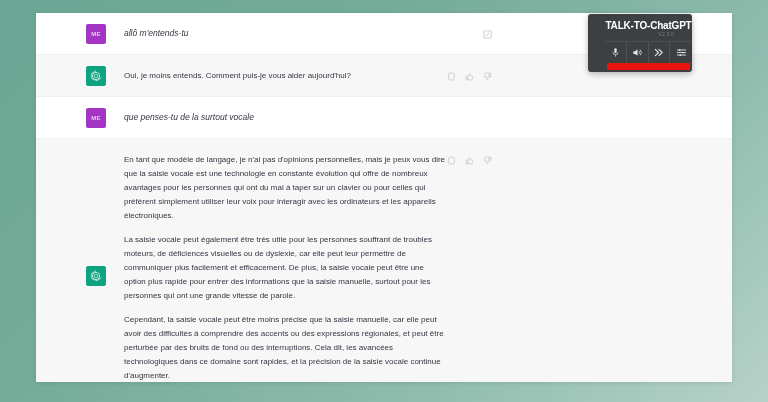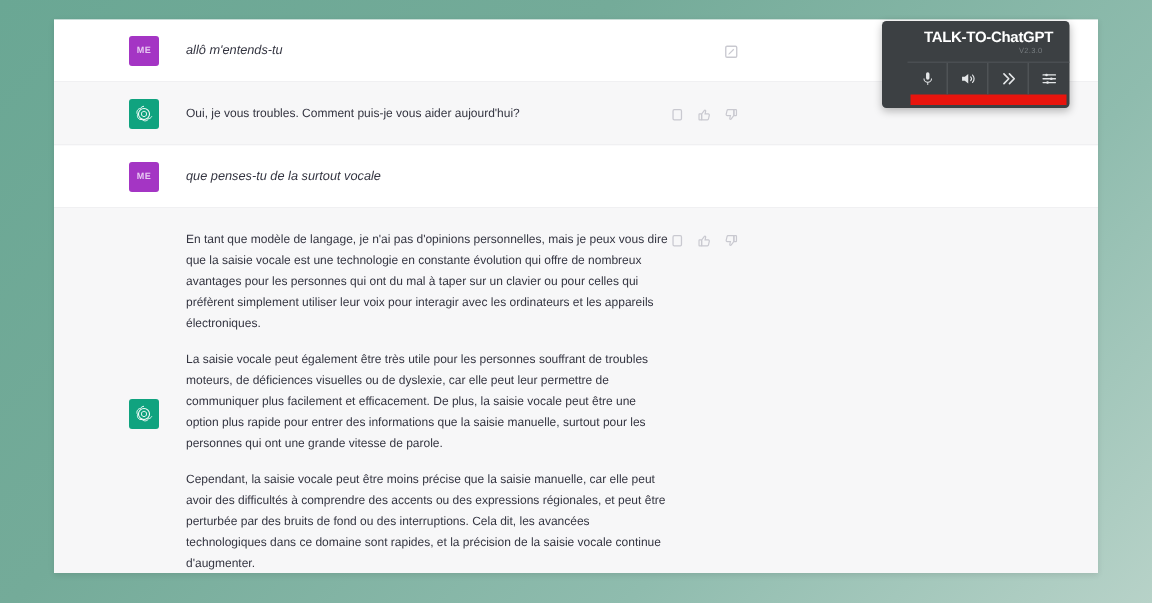--- a/index.html
+++ b/index.html
@@ -113,21 +113,21 @@
     color: #c9c9d0;
     display: block;
   }
   .act-icon svg { width: 9px; height: 9px; display: block; }
 
   
   #ttg-widget {
     position: absolute;
     left: 588px;
     top: 14px;
-    width: 125px;
+    width: 104px;
     background: #3c4043;
     border-radius: 3px;
     overflow: hidden;
     box-shadow: 0 2px 6px rgba(0,0,0,0.28);
     padding-left: 17px;
   }
   #ttg-header {
     padding: 7px 0 4px 0;
     text-align: center;
   }
@@ -193,21 +193,21 @@
 
   <div class="msg-row assistant short">
     <div class="avatar avatar-assistant">
       <svg viewBox="0 0 24 24" fill="none" stroke="#ffffff" stroke-width="1.1" stroke-linejoin="round">
         <path d="M12 3.2c-1.7 0-3.2 1-3.9 2.4-1.6.1-3 1-3.7 2.5-.8 1.5-.6 3.2.3 4.5-.5 1.5-.2 3.2.9 4.4 1.1 1.2 2.7 1.6 4.2 1.2 1 1.2 2.5 1.8 4 1.6 1.6-.2 2.9-1.2 3.5-2.6 1.6-.1 3-1.1 3.6-2.5-.1 0-.1 0 0 0"></path>
         <circle cx="12" cy="12" r="6.3" stroke="#ffffff" stroke-width="1.2"></circle>
         <path d="M9.2 10.3 L12 8.7 L14.8 10.3 L14.8 13.6 L12 15.2 L9.2 13.6 Z" stroke="#ffffff" stroke-width="1"></path>
       </svg>
     </div>
     <div class="msg-body">
-      <div class="msg-text">Oui, je vous troubles. Comment puis-je vous aider aujourd'hui?</div>
+      <div class="msg-text">Oui, je moins entends. Comment puis-je vous aider aujourd'hui?</div>
     </div>
     <div class="actions">
       <span class="act-icon">
         <svg viewBox="0 0 16 16" fill="none" stroke="currentColor" stroke-width="1.5">
           <rect x="3" y="2" width="10" height="12" rx="1.5"></rect>
         </svg>
       </span>
       <span class="act-icon">
         <svg viewBox="0 0 16 16" fill="none" stroke="currentColor" stroke-width="1.4">
           <path d="M5 14V7l3.2-4.3c.3-.4.9-.4 1.2 0 .3.3.4.7.3 1.1L9 7h3.8c.8 0 1.4.8 1.2 1.6l-1 4.3c-.1.6-.7 1.1-1.3 1.1H5z"></path>

